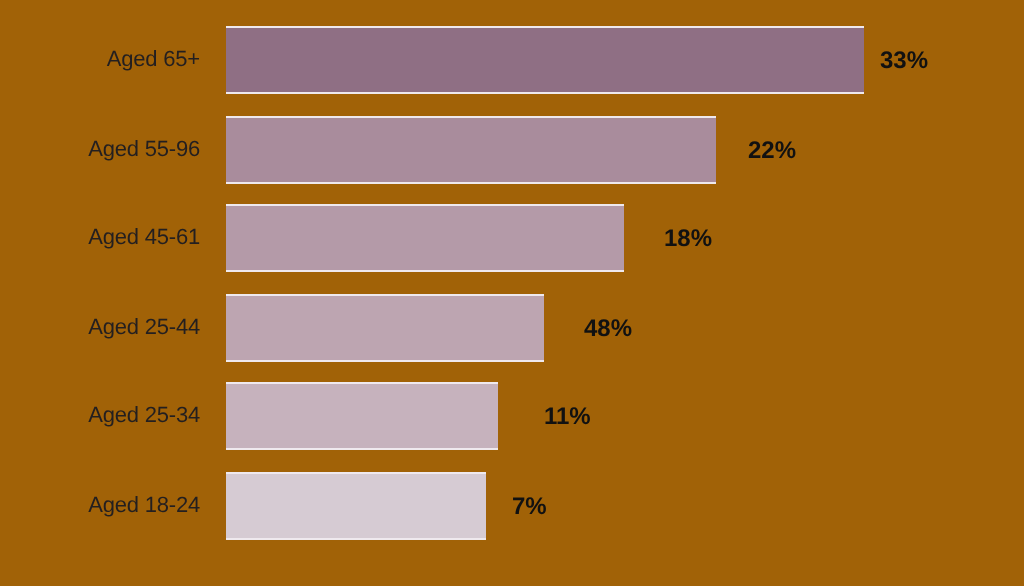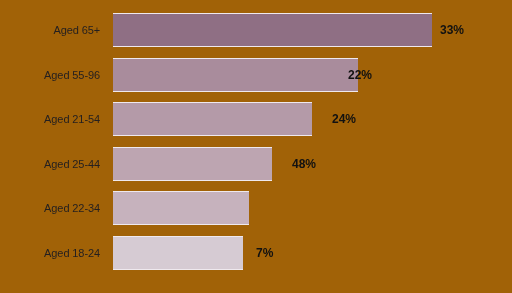--- a/index.html
+++ b/index.html
@@ -91,44 +91,45 @@
         <div class="bar" style="background:#8f6f84;"></div>
       </div>
       <div class="value-label" style="left:440px;">33%</div>
     </div>
 
     <div class="bar-row" style="top:58px;">
       <div class="cat-label">Aged 55-96</div>
       <div class="bar-track" style="width:245px;">
         <div class="bar" style="background:#a98c9c;"></div>
       </div>
-      <div class="value-label" style="left:348px;">22%</div>
+      <div class="value-label" style="left:374px;">22%</div>
     </div>
 
     <div class="bar-row" style="top:102px;">
-      <div class="cat-label">Aged 21-54</div>
+      <div class="cat-label">Aged 45-61</div>
       <div class="bar-track" style="width:199px;">
         <div class="bar" style="background:#b49aa8;"></div>
       </div>
-      <div class="value-label" style="left:332px;">24%</div>
+      <div class="value-label" style="left:332px;">18%</div>
     </div>
 
     <div class="bar-row" style="top:147px;">
       <div class="cat-label">Aged 25-44</div>
       <div class="bar-track" style="width:159px;">
         <div class="bar" style="background:#bda5b1;"></div>
       </div>
       <div class="value-label" style="left:292px;">48%</div>
     </div>
 
     <div class="bar-row" style="top:191px;">
-      <div class="cat-label">Aged 22-34</div>
+      <div class="cat-label">Aged 25-34</div>
       <div class="bar-track" style="width:136px;">
         <div class="bar" style="background:#c6b2bd;"></div>
       </div>
+      <div class="value-label" style="left:272px;">11%</div>
     </div>
 
     <div class="bar-row" style="top:236px;">
       <div class="cat-label">Aged 18-24</div>
       <div class="bar-track" style="width:130px;">
         <div class="bar" style="background:#d6cbd3;"></div>
       </div>
       <div class="value-label" style="left:256px;">7%</div>
     </div>
 

